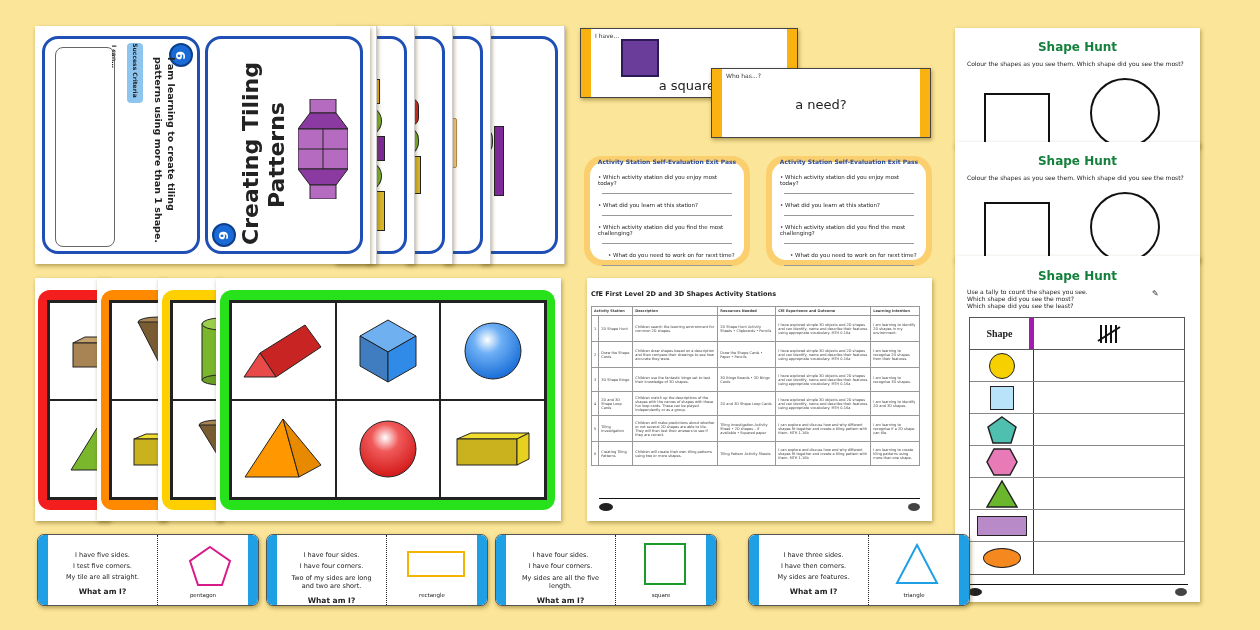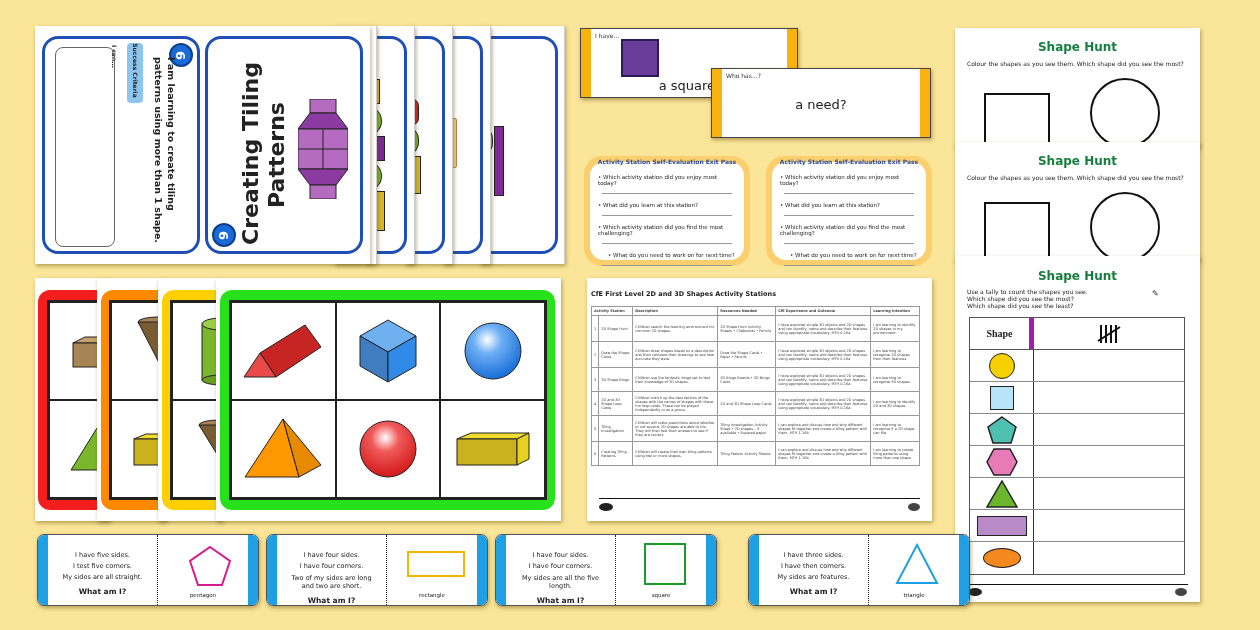--- a/index.html
+++ b/index.html
@@ -434,21 +434,21 @@
         </svg>
       </div>
   </div>
 </div>
 
 <div class="abs riddle shadow" style="left:37px;top:534px;width:222px;height:72px;">
   <div class="side"></div>
   <div class="txt">
     <div>I have five sides.</div>
     <div>I test five corners.</div>
-    <div>My sides are all straight.</div>
+    <div>My tile are all straight.</div>
     <b>What am I?</b>
   </div>
   <div class="pic">
     <svg class="abs" style="left:30px;top:10px;" width="44" height="42" viewBox="0 0 44 42">
         <polygon points="22,2 42,16 34,40 10,40 2,16" fill="none" stroke="#d81b8a" stroke-width="2"></polygon>
       </svg>
     <div class="lbl">pentagon</div>
   </div>
   <div class="side"></div>
 </div>

